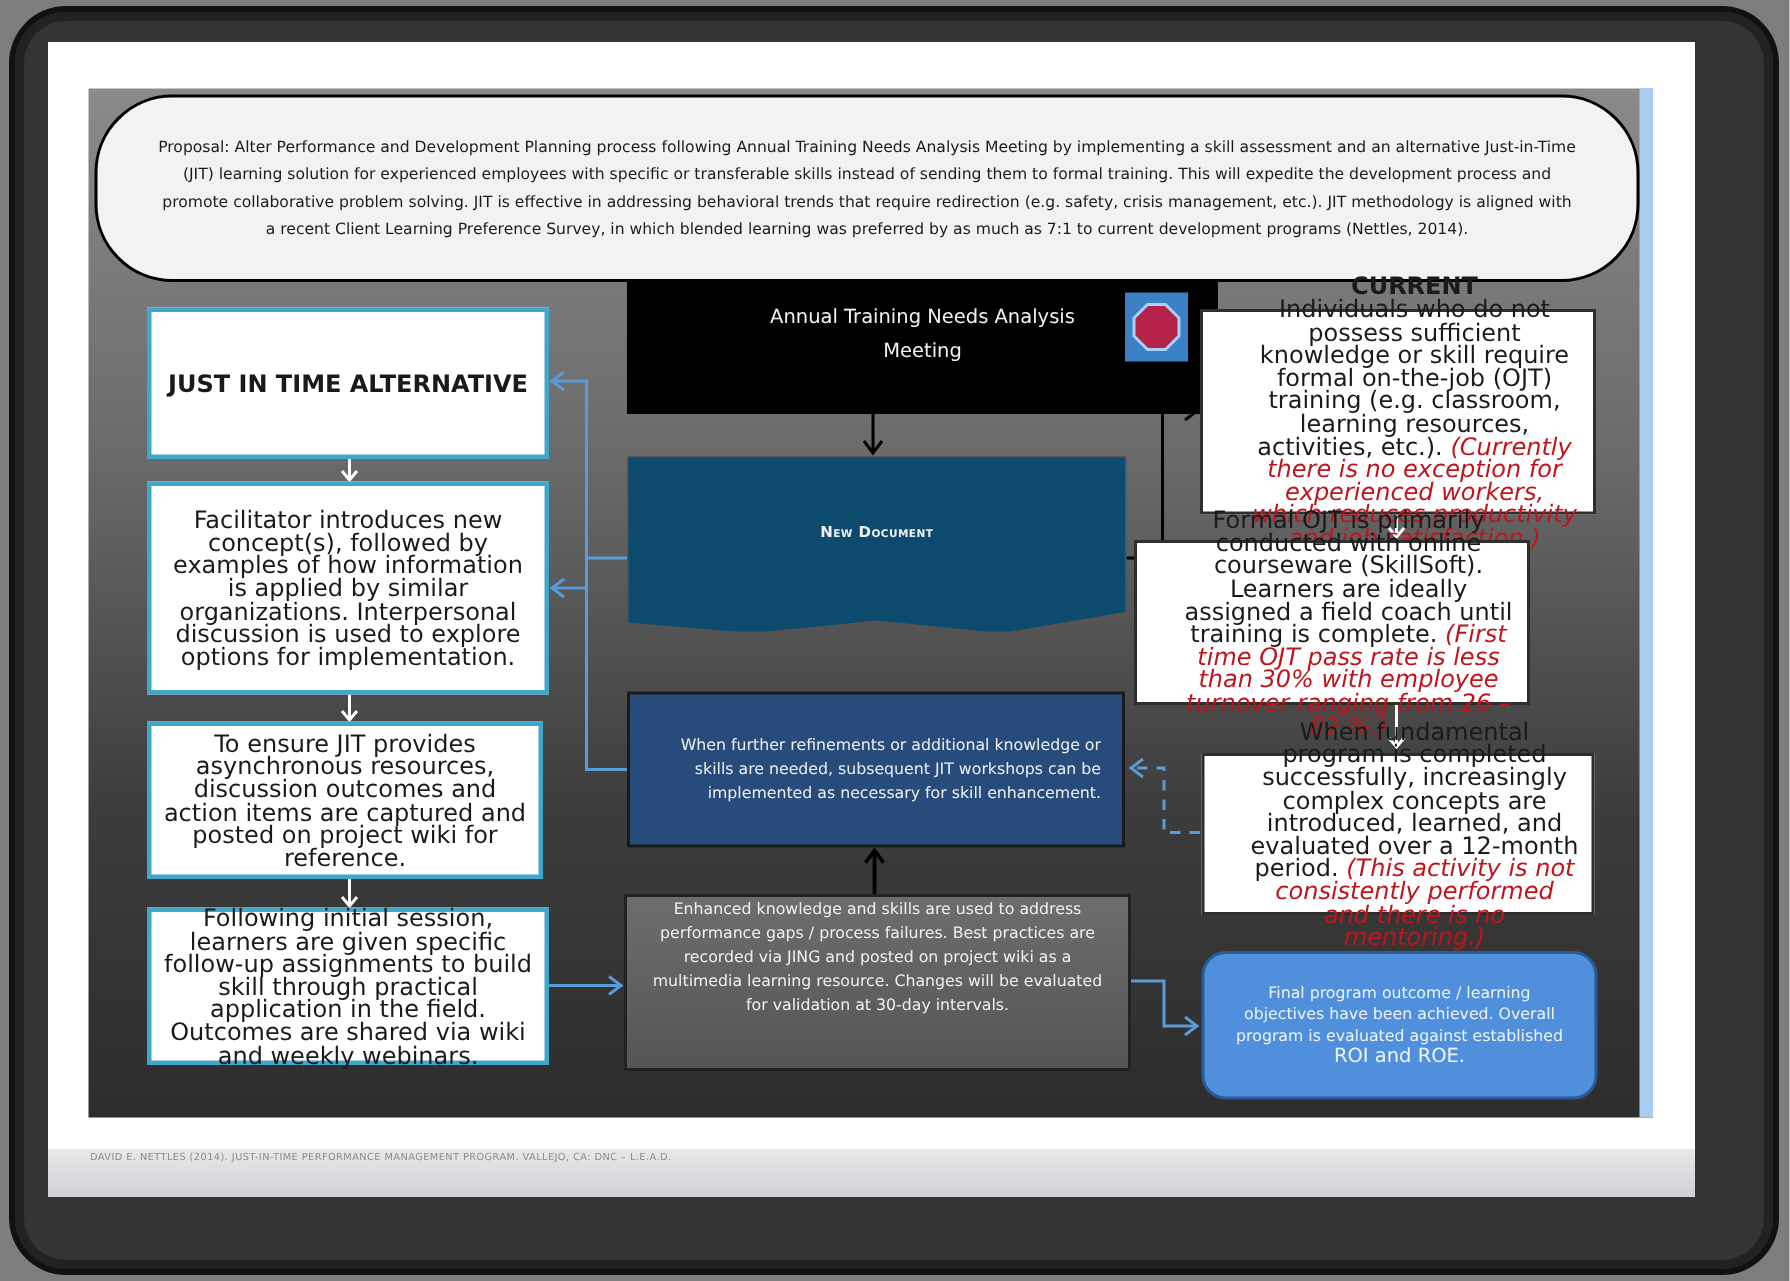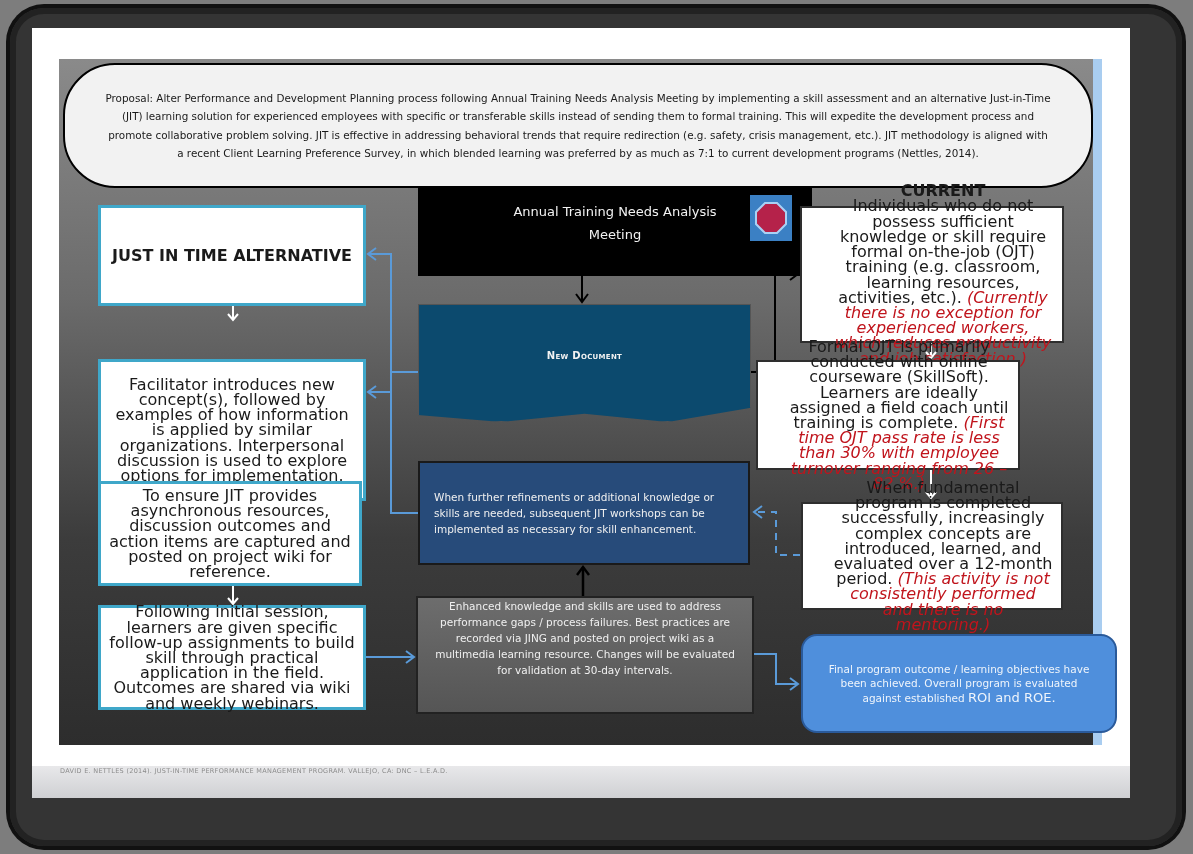--- a/index.html
+++ b/index.html
@@ -57,31 +57,31 @@
     position:absolute; left:418px; top:304px; width:333px; height:118px;
     background:#0c4a6e; color:#f2f2f2; border:1px solid #555; box-sizing:border-box;
     display:flex; flex-direction:column; align-items:center; justify-content:center;
     text-align:center; font-size:10.5px; line-height:15.5px; padding:0 10px 14px;
     clip-path: polygon(0 0, 100% 0, 100% 88%, 75% 100%, 50% 93%, 25% 100%, 0 94%);
   }
   .newdoc .nd-title { font-size:10px; font-weight:bold; font-variant:small-caps; letter-spacing:0.3px; }
   .refine {
     position:absolute; left:418px; top:461px; width:332px; height:104px;
     background:#274b7a; border:2px solid #1a1a1a; color:#f0f0f0; box-sizing:border-box;
-    display:flex; align-items:center; justify-content:center; text-align:left;
+    display:flex; align-items:center; justify-content:center; text-align:right;
     font-size:10.5px; line-height:16px; padding:0 14px;
   }
   .enhanced {
     position:absolute; left:416px; top:596px; width:338px; height:118px;
     background:linear-gradient(#6d6d6d,#555); border:2px solid #222; color:#f0f0f0; box-sizing:border-box;
     display:flex; justify-content:center; text-align:center;
     font-size:10.5px; line-height:16px; padding:0 10px;
   }
   .final {
-    position:absolute; left:801px; top:634px; width:316px; height:99px;
+    position:absolute; left:801px; top:634px; width:264px; height:99px;
     background:#4f8fdc; border:2px solid #2a5a9a; border-radius:16px; color:#eef4fb;
     box-sizing:border-box; display:flex; align-items:center; justify-content:center;
     text-align:center; font-size:10.5px; line-height:14.5px; padding:0 20px;
   }
   .final .big { font-size:13px; }
   .footer {
     position:absolute; left:60px; top:767px; font-size:6.5px; color:#8c8c8c;
     letter-spacing:0.3px; text-transform:uppercase;
   }
   svg.arrows { position:absolute; left:0; top:0; }
@@ -167,21 +167,21 @@
   <span>When further refinements or additional knowledge or skills are needed, subsequent JIT workshops can be implemented as necessary for skill enhancement.</span>
 </div>
 
 <div class="enhanced">
   <span>Enhanced knowledge and skills are used to address performance gaps / process failures. Best practices are recorded via JING and posted on project wiki as a multimedia learning resource. Changes will be evaluated for validation at 30-day intervals.</span>
 </div>
 
 <div class="box white-teal" style="left:98px;top:205px;width:268px;height:101px;">
   <div class="title-bold">JUST IN TIME ALTERNATIVE</div>
 </div>
-<div class="box white-teal" style="left:98px;top:321px;width:268px;height:142px;margin-top:38px;">
+<div class="box white-teal" style="left:98px;top:321px;width:268px;height:142px;">
   <span>Facilitator introduces new concept(s), followed by examples of how information is applied by similar organizations. Interpersonal discussion is used to explore options for implementation.</span>
 </div>
 <div class="box white-teal" style="left:98px;top:481px;width:264px;height:105px;">
   <span>To ensure JIT provides asynchronous resources, discussion outcomes and action items are captured and posted on project wiki for reference.</span>
 </div>
 <div class="box white-teal" style="left:98px;top:605px;width:268px;height:105px;">
   <span>Following initial session, learners are given specific follow-up assignments to build skill through practical application in the field. Outcomes are shared via wiki and weekly webinars.</span>
 </div>
 
 <div class="box white-dark" style="left:800px;top:206px;width:264px;height:137px;">

